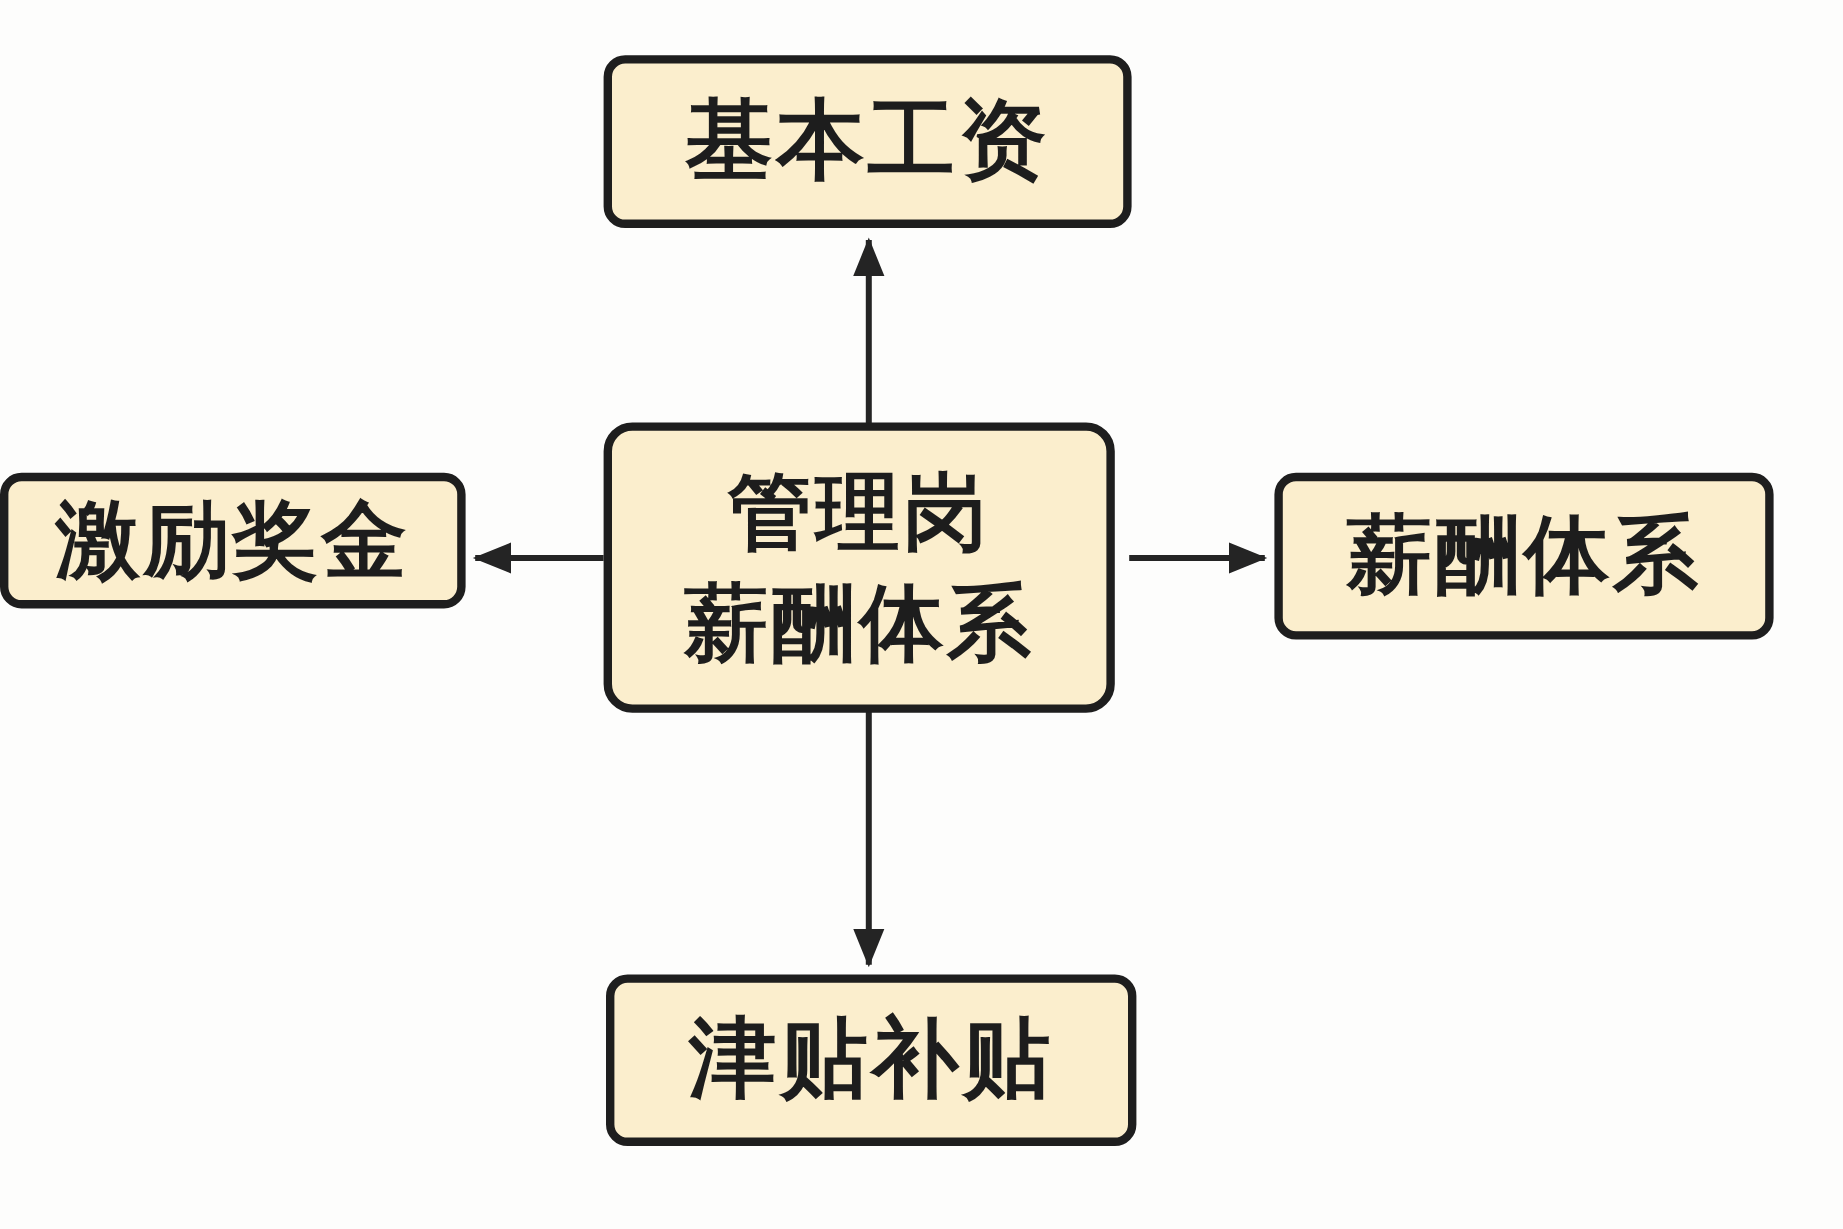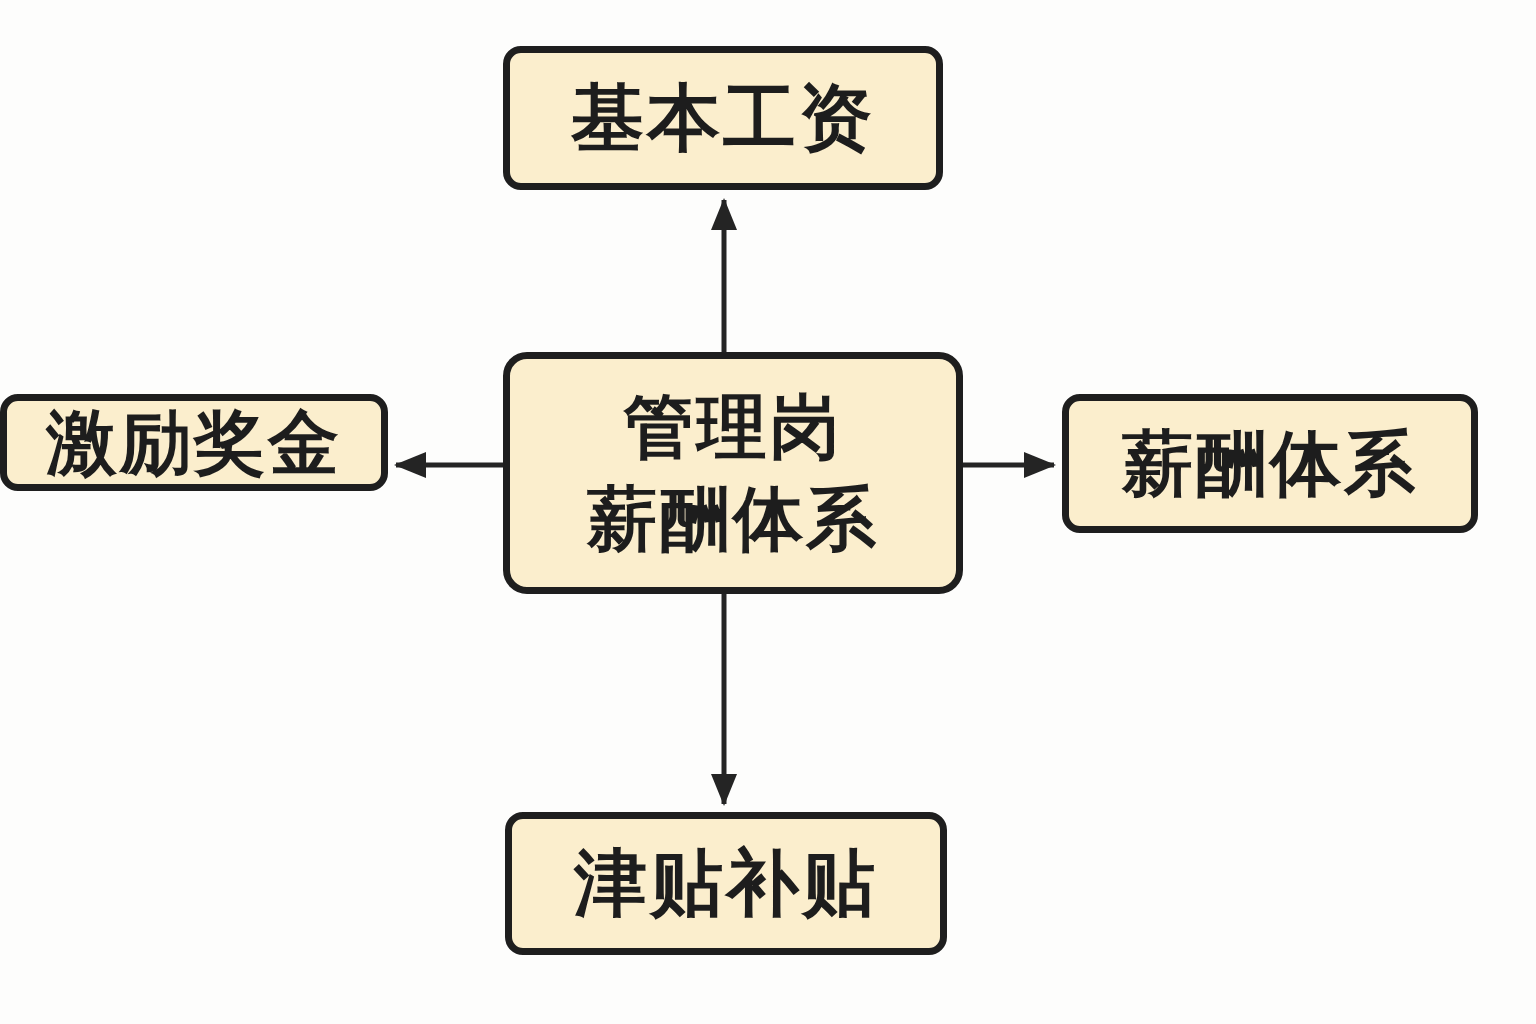--- a/index.html
+++ b/index.html
@@ -39,22 +39,22 @@
     text-align: center;
     color: var(--node-text);
     font-weight: 700;
     letter-spacing: 3px;
   }
   .node .label {
     white-space: pre-line;
     line-height: 1.32;
   }
   .node-top    { left: 503px; top: 46px;  width: 440px; height: 144px; font-size: 73px; }
-  .node-center { left: 503px; top: 352px; width: 460px; height: 242px; font-size: 70px; border-radius: 24px; }
-  .node-left   { left: 0px;   top: 394px; width: 388px; height: 97px; font-size: 71px; }
+  .node-center { left: 503px; top: 352px; width: 426px; height: 242px; font-size: 70px; border-radius: 24px; }
+  .node-left   { left: 0px;   top: 394px; width: 388px; height: 113px; font-size: 71px; }
   .node-right  { left: 1062px;top: 394px; width: 416px; height: 139px; font-size: 71px; }
   .node-bottom { left: 505px; top: 812px; width: 442px; height: 143px; font-size: 73px; text-align: right; }
   .arrow-line {
     stroke: var(--arrow-color);
     stroke-width: 5;
   }
   .arrow-head {
     fill: var(--arrow-color);
   }
 </style>

